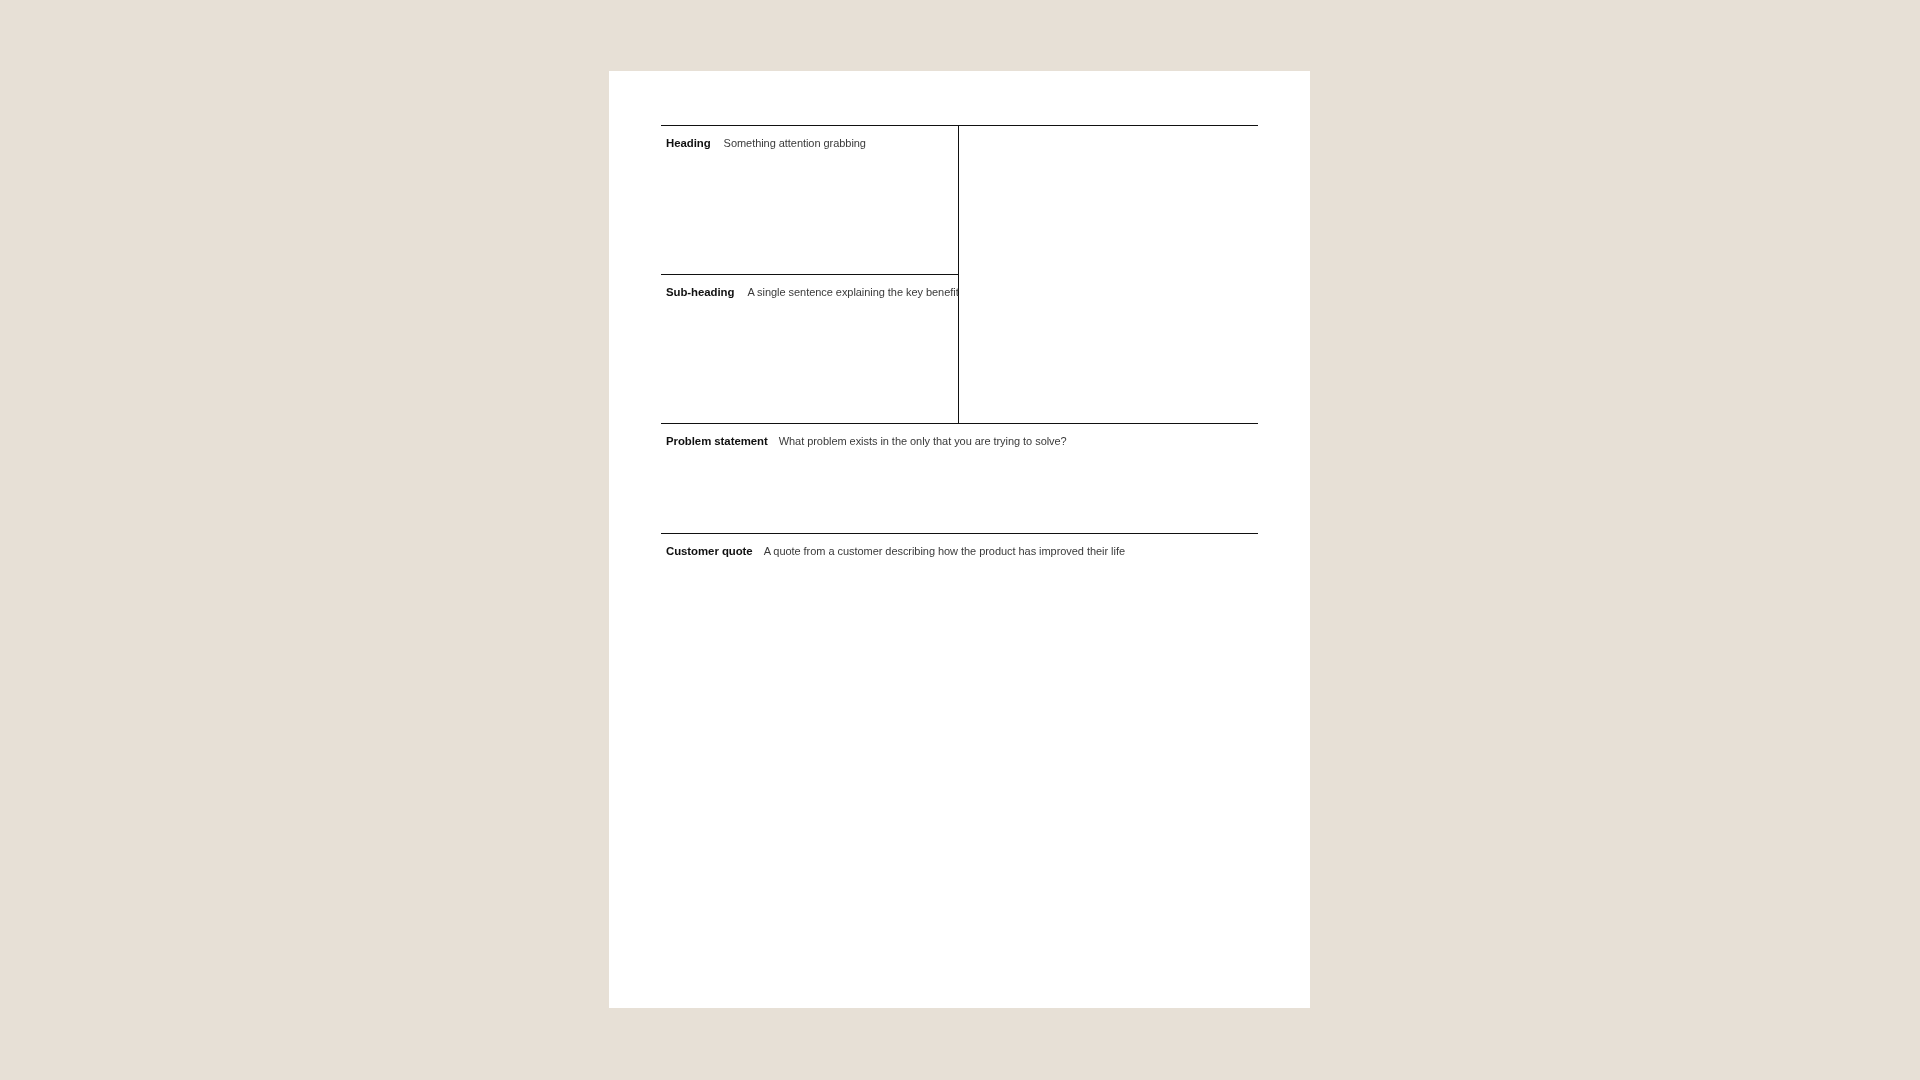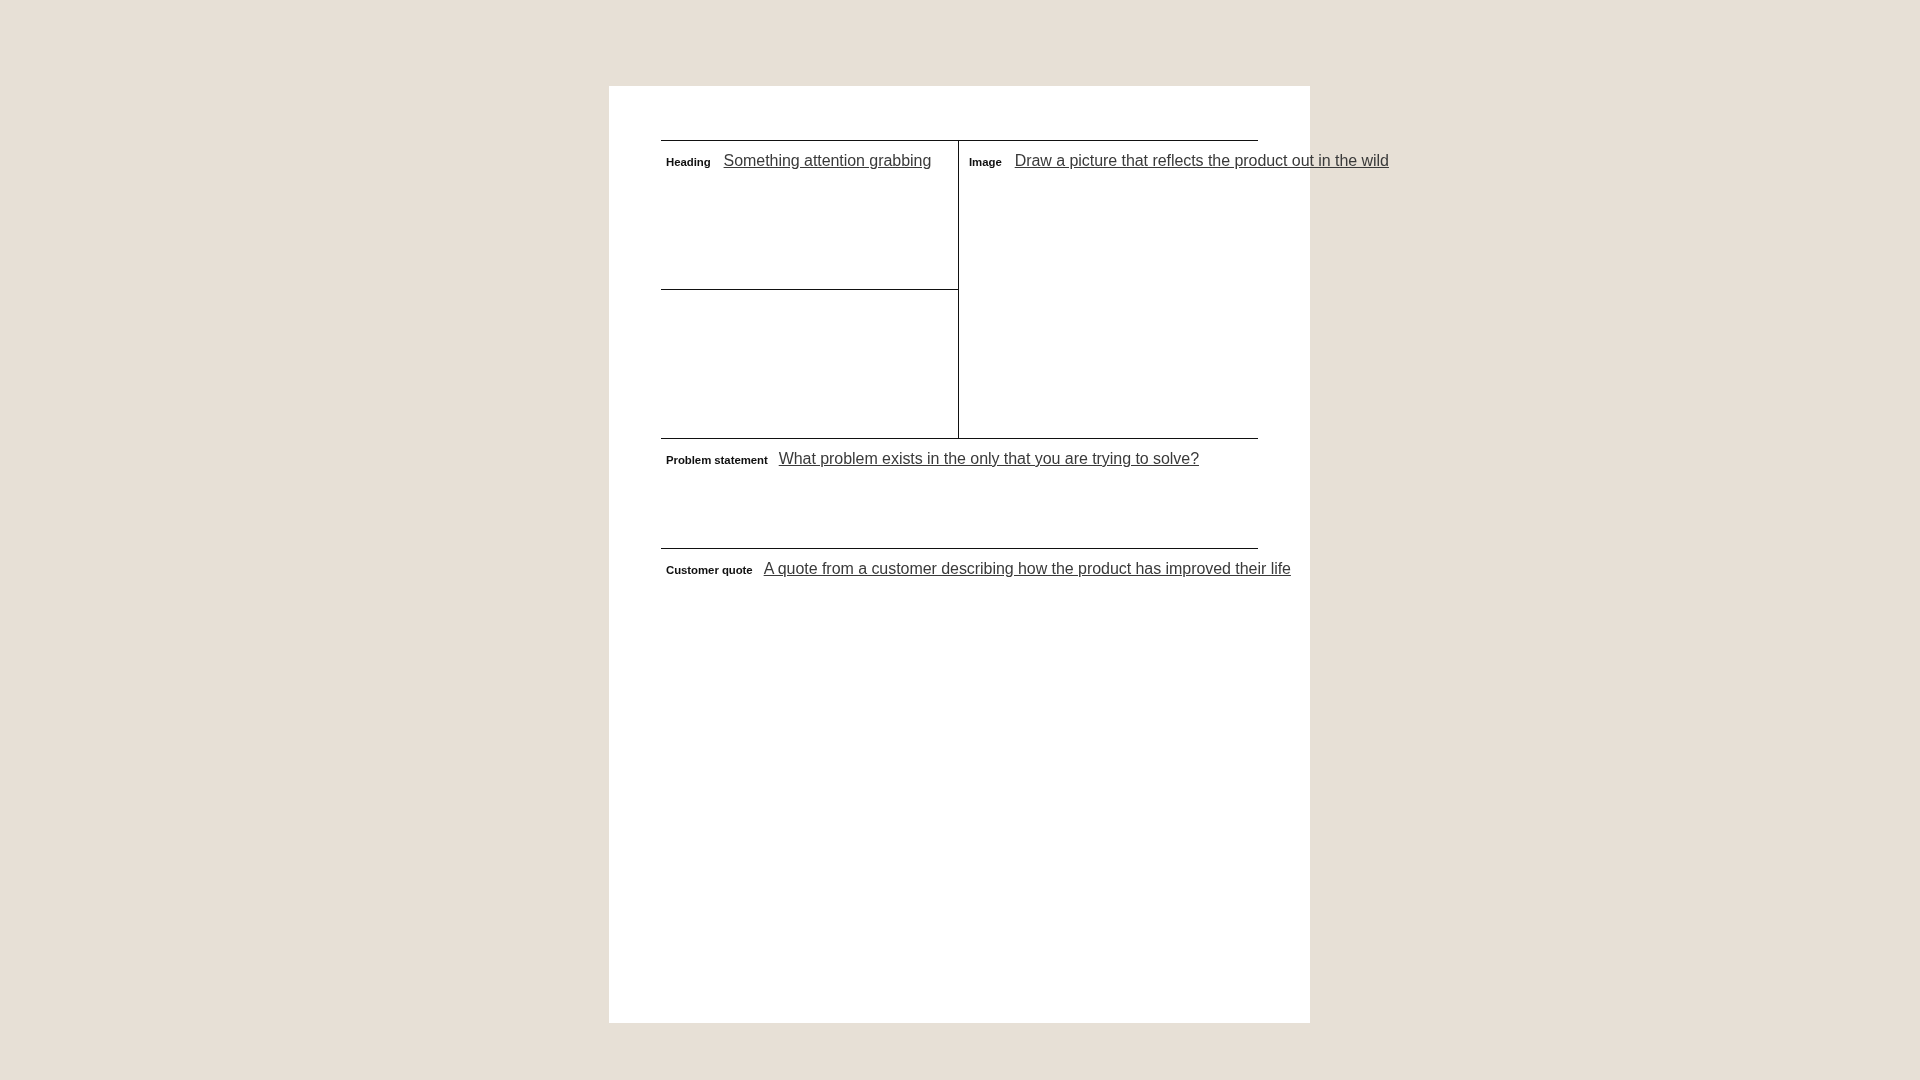--- a/index.html
+++ b/index.html
@@ -17,21 +17,21 @@
   #canvas {
     position: relative;
     width: 1920px;
     height: 1080px;
   }
 
   
   .sheet {
     position: absolute;
     left: 609px;
-    top: 86px;
+    top: 71px;
     width: 701px;
     height: 937px;
     background: #ffffff;
   }
 
   
   .worksheet {
     position: absolute;
     left: 52px;
     top: 54px;
@@ -90,25 +90,24 @@
     align-items: baseline;
     white-space: nowrap;
   }
   .field-label {
     font-weight: bold;
     font-size: 11.4px;
     color: #101010;
     letter-spacing: -0.05px;
   }
   .field-hint {
-    font-size: 16px;
+    font-size: 11px;
     color: #3a3a3a;
     letter-spacing: -0.05px;
     margin-left: 13px;
-    text-decoration: underline;
   }
   .field-hint.wide {
     margin-left: 11px;
   }
 </style>
 </head>
 <body>
 
 <div id="canvas">
 
@@ -120,31 +119,29 @@
 
         <div class="top-left">
 
           <div class="cell cell-heading">
             <div class="field">
               <span class="field-label">Heading</span>
               <span class="field-hint">Something attention grabbing</span>
             </div>
           </div>
 
+          <div class="cell cell-subheading">
+            <div class="field">
+              <span class="field-label">Sub-heading</span>
+              <span class="field-hint">A single sentence explaining the key benefit</span>
+            </div>
+          </div>
 
         </div>
 
-        <div class="top-right">
-          <div class="cell cell-image">
-            <div class="field">
-              <span class="field-label">Image</span>
-              <span class="field-hint">Draw a picture that reflects the product out in the wild</span>
-            </div>
-          </div>
-        </div>
 
       </div>
 
 
       <div class="row">
         <div class="field">
           <span class="field-label">Problem statement</span>
           <span class="field-hint wide">What problem exists in the only that you are trying to solve?</span>
         </div>
       </div>

